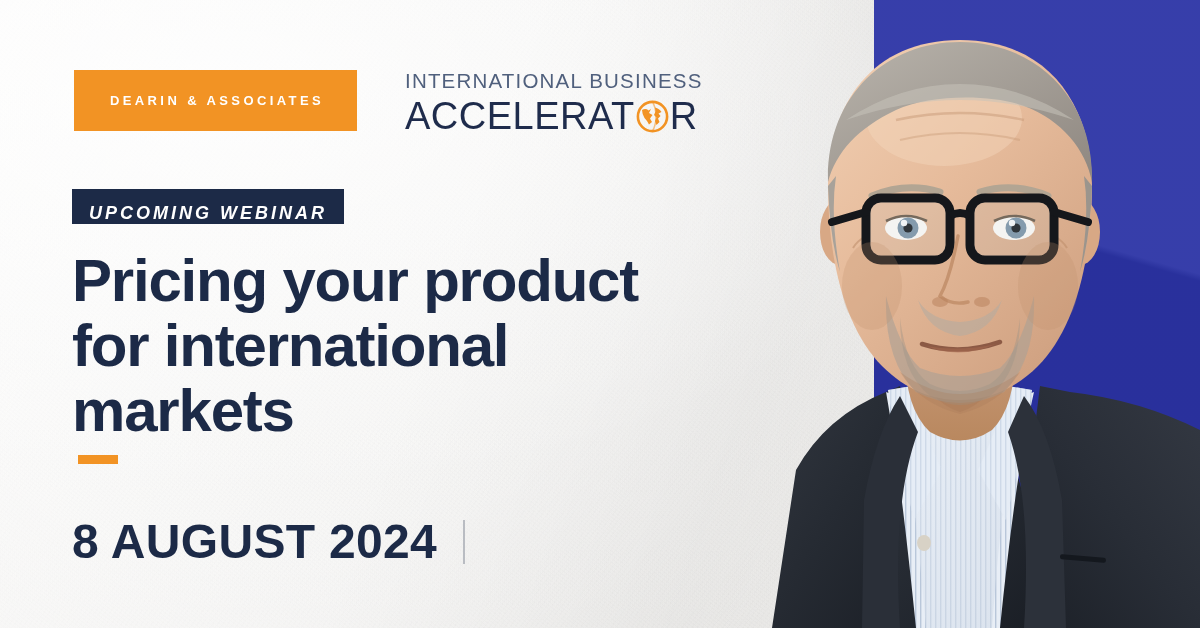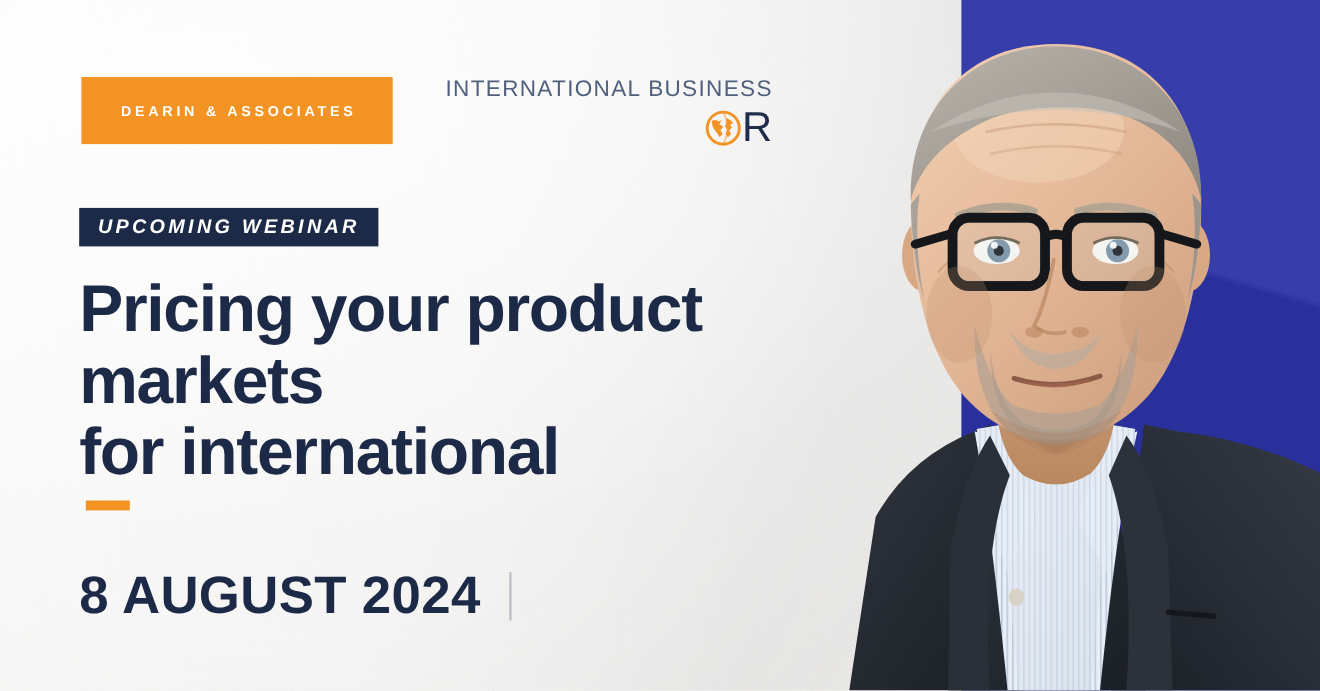--- a/index.html
+++ b/index.html
@@ -92,21 +92,21 @@
     font-size: 13px;
     font-weight: bold;
     letter-spacing: 3.4px;
     white-space: nowrap;
     padding-left: 3px;
   }
   .iba-lockup {
     margin-left: 48px;
     display: flex;
     flex-direction: column;
-    align-items: flex-end;
+    align-items: flex-start;
     padding-top: 1px;
   }
   .iba-top {
     color: #50607d;
     font-size: 20.5px;
     font-weight: 400;
     letter-spacing: 1.2px;
     white-space: nowrap;
     line-height: 1;
   }
@@ -131,21 +131,21 @@
   }
 
   
   .badge {
     position: absolute;
     left: 72px;
     top: 189px;
     height: 35px;
     background: #1c2a47;
     display: flex;
-    align-items: center;
+    align-items: flex-end;
     padding: 0 17px 0 17px;
   }
   .badge-text {
     color: #ffffff;
     font-size: 18px;
     font-weight: bold;
     font-style: italic;
     letter-spacing: 3.0px;
     white-space: nowrap;
   }
@@ -384,41 +384,42 @@
     </svg>
   </div>
 
   <div class="logo-row">
     <div class="dearin-box">
       <span class="dearin-text">DEARIN &amp; ASSOCIATES</span>
     </div>
     <div class="iba-lockup">
       <span class="iba-top">INTERNATIONAL BUSINESS</span>
       <span class="iba-bottom">
+        <span>ACCELERAT</span>
         <span class="globe-icon">
           <svg width="33" height="33" viewBox="0 0 33 33" xmlns="http://www.w3.org/2000/svg">
             <circle cx="16.5" cy="16.5" r="14.6" fill="none" stroke="#f29324" stroke-width="2.6"></circle>
             <path d="M6 10 Q10 8 12.5 10.5 L15 9 L13 13 L16.5 15 L14 18.5 L16 22 L13 24.5 L11 21 L8.5 18 Q6.2 14.5 6 10 Z" fill="#f29324"></path>
             <path d="M19 7.5 Q23.5 8.5 25.5 12 L22.5 13.5 L24.5 16 L22 18.5 L23.5 22 L20.5 25 L19 21 L20.5 17.5 L18 15 L19.5 11.5 Z" fill="#f29324"></path>
             <path d="M16.5 1.9 Q20 8 20 16.5 Q20 25 16.5 31.1" fill="none" stroke="#f29324" stroke-width="1.5" opacity=".55"></path>
           </svg>
         </span>
         <span>R</span>
       </span>
     </div>
   </div>
 
   <div class="badge">
     <span class="badge-text">UPCOMING WEBINAR</span>
   </div>
 
   <div class="headline">
     <span class="headline-line">Pricing your product</span>
+    <span class="headline-line">for international</span>
     <span class="headline-line">markets</span>
-    <span class="headline-line">for international</span>
   </div>
 
   <div class="rule"></div>
 
   <div class="date-row">
     <span class="date-text">8 AUGUST 2024</span>
     <span class="date-divider"></span>
   </div>
 
 </div>

